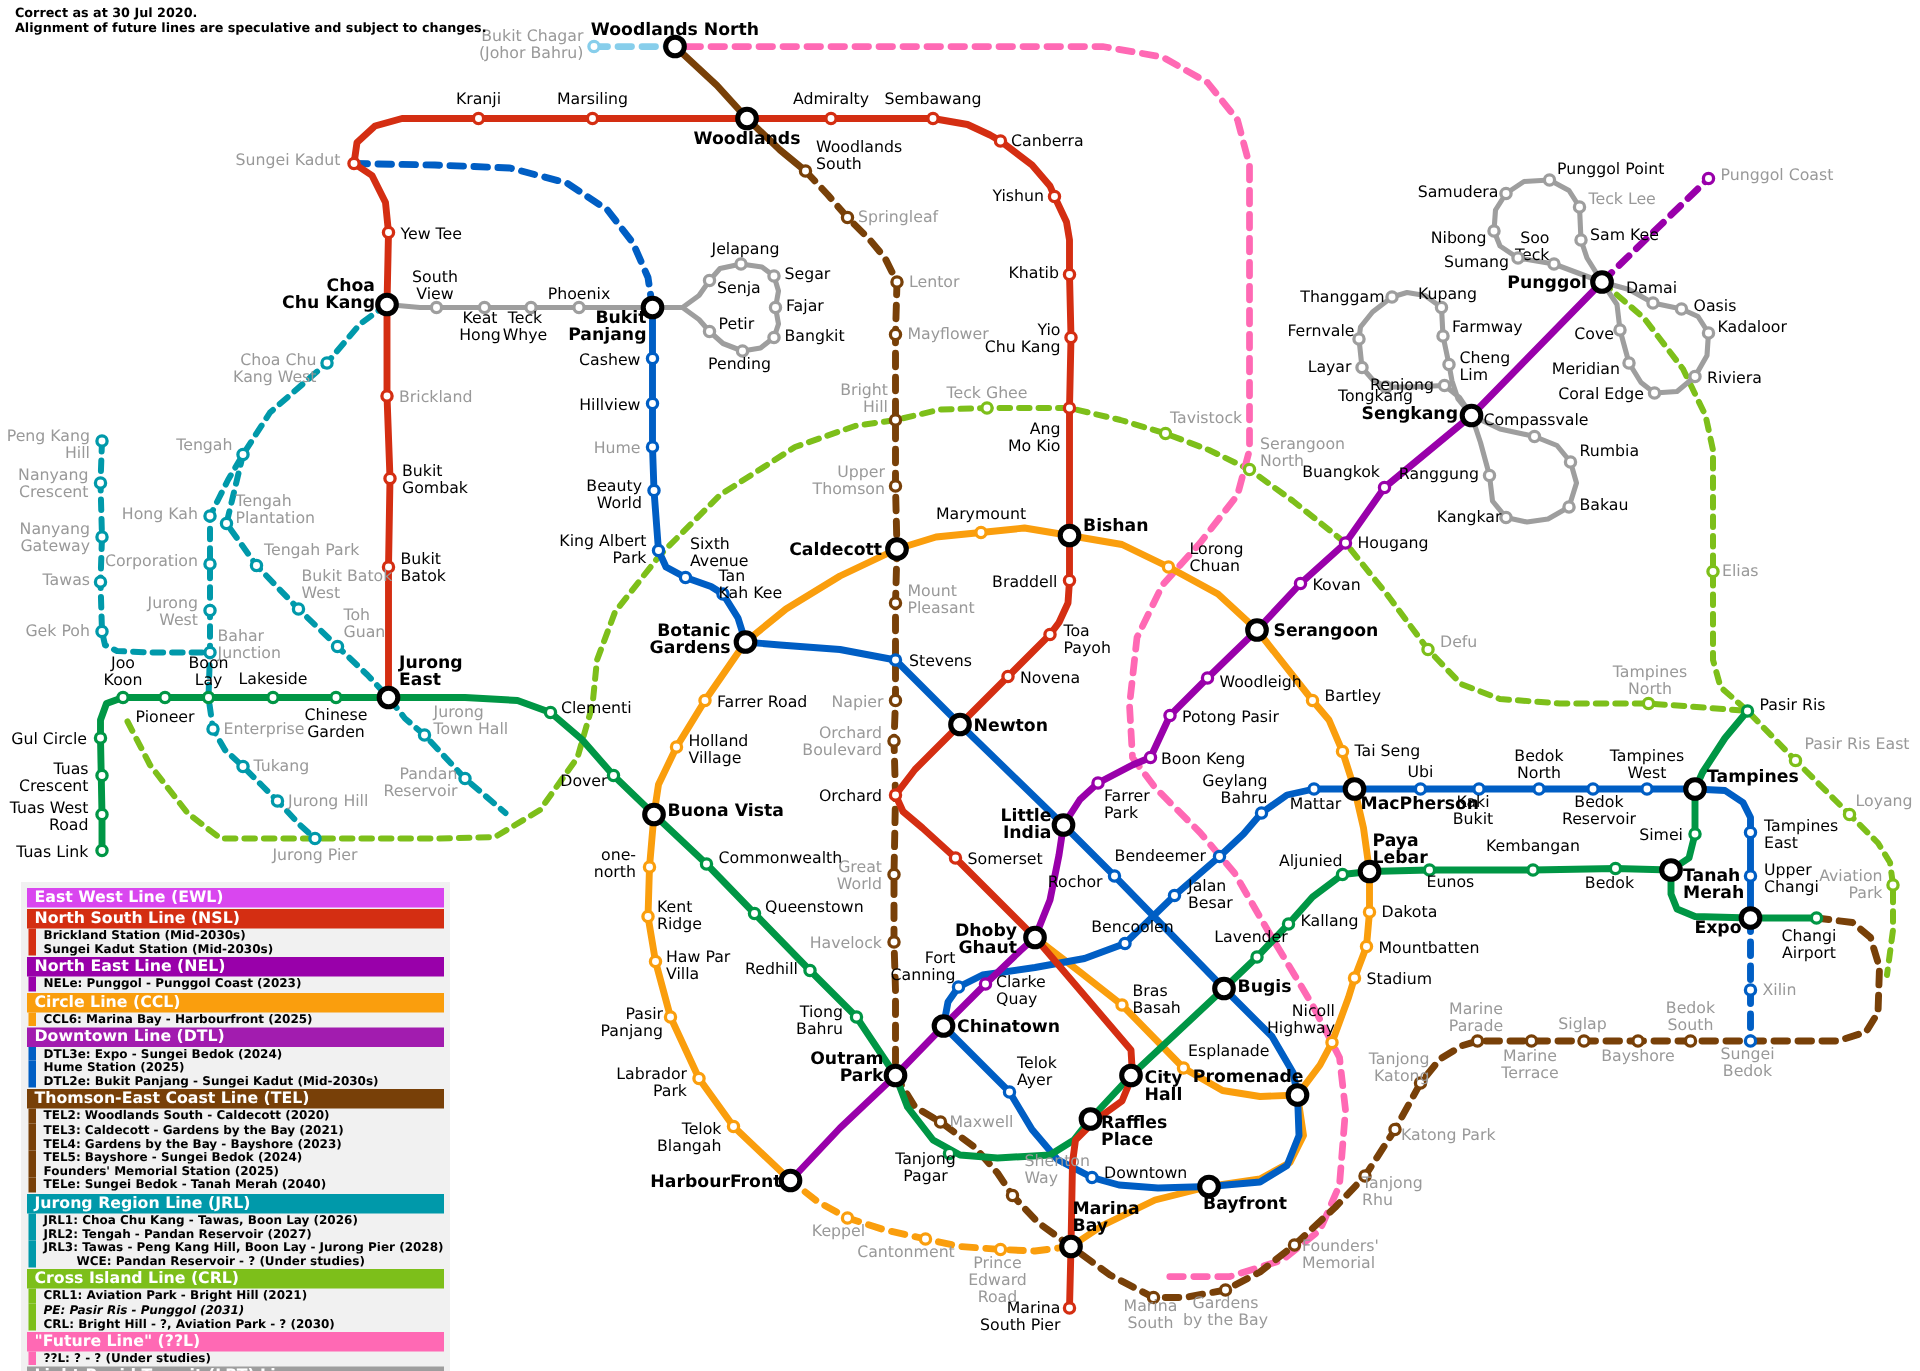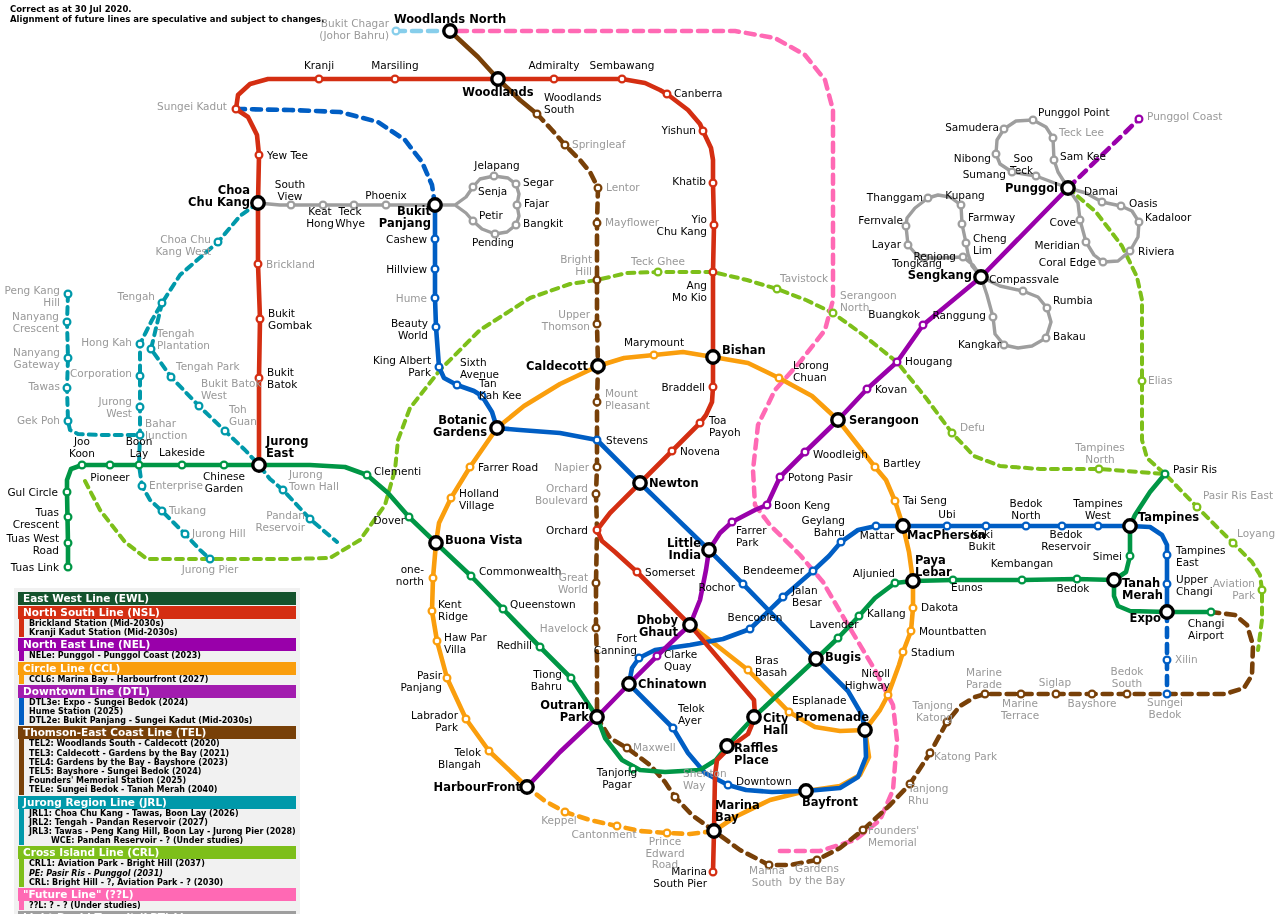--- a/index.html
+++ b/index.html
@@ -939,46 +939,46 @@
         <text x="1076" y="226" text-anchor="end" font-size="10.5" fill="#000"><tspan x="1076" dy="0">Cove</tspan></text>
       </g>
       <g>
         <circle cx="396" cy="31" r="3.4" fill="#fff" stroke="#87CEEB" stroke-width="2.2"></circle>
         <text x="389" y="27" text-anchor="end" font-size="10.5" fill="#999999"><tspan x="389" dy="0">Bukit Chagar</tspan><tspan x="389" dy="11.5">(Johor Bahru)</tspan></text>
       </g>
     </svg>
 
   <div id="legend">
     <div id="legend-items">
-        <div class="lg-head" style="background: #14532d;">East West Line (EWL)</div>
+        <div class="lg-head" style="background: #d946ef;">East West Line (EWL)</div>
         <div class="lg-head" style="background: rgb(212, 46, 18);">North South Line (NSL)</div>
         <div class="lg-note" style="border-left: 5px solid rgb(212, 46, 18);">Brickland Station (Mid-2030s)</div>
-        <div class="lg-note" style="border-left: 5px solid rgb(212, 46, 18);">Kranji Kadut Station (Mid-2030s)</div>
+        <div class="lg-note" style="border-left: 5px solid rgb(212, 46, 18);">Sungei Kadut Station (Mid-2030s)</div>
         <div class="lg-head" style="background: rgb(153, 0, 170);">North East Line (NEL)</div>
         <div class="lg-note" style="border-left: 5px solid rgb(153, 0, 170);">NELe: Punggol - Punggol Coast (2023)</div>
         <div class="lg-head" style="background: rgb(250, 158, 13);">Circle Line (CCL)</div>
-        <div class="lg-note" style="border-left: 5px solid rgb(250, 158, 13);">CCL6: Marina Bay - Harbourfront (2027)</div>
+        <div class="lg-note" style="border-left: 5px solid rgb(250, 158, 13);">CCL6: Marina Bay - Harbourfront (2025)</div>
         <div class="lg-head" style="background: #a21caf;">Downtown Line (DTL)</div>
         <div class="lg-note" style="border-left: 5px solid rgb(0, 94, 196);">DTL3e: Expo - Sungei Bedok (2024)</div>
         <div class="lg-note" style="border-left: 5px solid rgb(0, 94, 196);">Hume Station (2025)</div>
         <div class="lg-note" style="border-left: 5px solid rgb(0, 94, 196);">DTL2e: Bukit Panjang - Sungei Kadut (Mid-2030s)</div>
         <div class="lg-head" style="background: rgb(120, 64, 8);">Thomson-East Coast Line (TEL)</div>
         <div class="lg-note" style="border-left: 5px solid rgb(120, 64, 8);">TEL2: Woodlands South - Caldecott (2020)</div>
         <div class="lg-note" style="border-left: 5px solid rgb(120, 64, 8);">TEL3: Caldecott - Gardens by the Bay (2021)</div>
         <div class="lg-note" style="border-left: 5px solid rgb(120, 64, 8);">TEL4: Gardens by the Bay - Bayshore (2023)</div>
         <div class="lg-note" style="border-left: 5px solid rgb(120, 64, 8);">TEL5: Bayshore - Sungei Bedok (2024)</div>
         <div class="lg-note" style="border-left: 5px solid rgb(120, 64, 8);">Founders' Memorial Station (2025)</div>
         <div class="lg-note" style="border-left: 5px solid rgb(120, 64, 8);">TELe: Sungei Bedok - Tanah Merah (2040)</div>
         <div class="lg-head" style="background: rgb(0, 153, 170);">Jurong Region Line (JRL)</div>
         <div class="lg-note" style="border-left: 5px solid rgb(0, 153, 170);">JRL1: Choa Chu Kang - Tawas, Boon Lay (2026)</div>
         <div class="lg-note" style="border-left: 5px solid rgb(0, 153, 170);">JRL2: Tengah - Pandan Reservoir (2027)</div>
         <div class="lg-note" style="border-left: 5px solid rgb(0, 153, 170);">JRL3: Tawas - Peng Kang Hill, Boon Lay - Jurong Pier (2028)</div>
         <div class="lg-note" style="border-left: 5px solid rgb(0, 153, 170); padding-left: 27px;">WCE: Pandan Reservoir - ? (Under studies)</div>
         <div class="lg-head" style="background: rgb(125, 191, 26);">Cross Island Line (CRL)</div>
-        <div class="lg-note" style="border-left: 5px solid rgb(125, 191, 26);">CRL1: Aviation Park - Bright Hill (2037)</div>
+        <div class="lg-note" style="border-left: 5px solid rgb(125, 191, 26);">CRL1: Aviation Park - Bright Hill (2021)</div>
         <div class="lg-note" style="border-left: 5px solid rgb(125, 191, 26); font-style: italic;">PE: Pasir Ris - Punggol (2031)</div>
         <div class="lg-note" style="border-left: 5px solid rgb(125, 191, 26);">CRL: Bright Hill - ?, Aviation Park - ? (2030)</div>
         <div class="lg-head" style="background: rgb(255, 105, 180);">"Future Line" (??L)</div>
         <div class="lg-note" style="border-left: 5px solid rgb(255, 105, 180);">??L: ? - ? (Under studies)</div>
         <div class="lg-head" style="background: rgb(158, 158, 158);">Light Rapid Transit (LRT) Lines</div>
       </div>
   </div>
 </div>
 
 </body></html>

